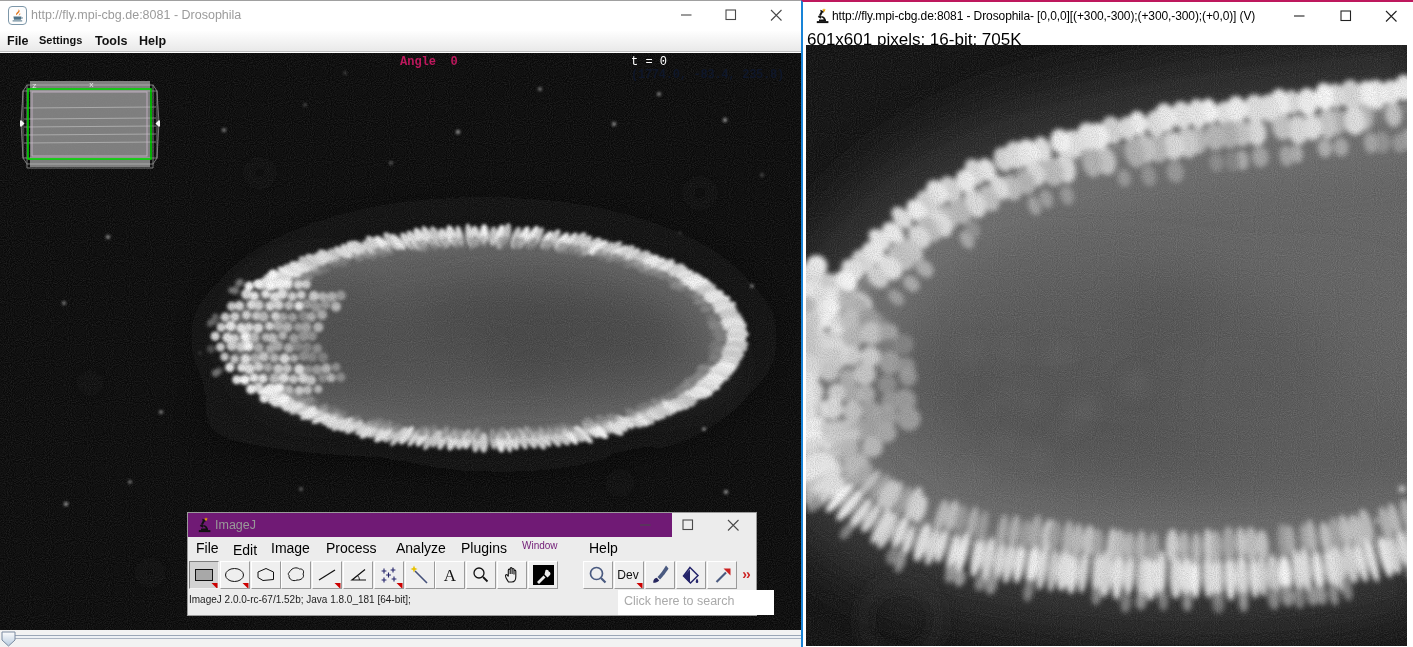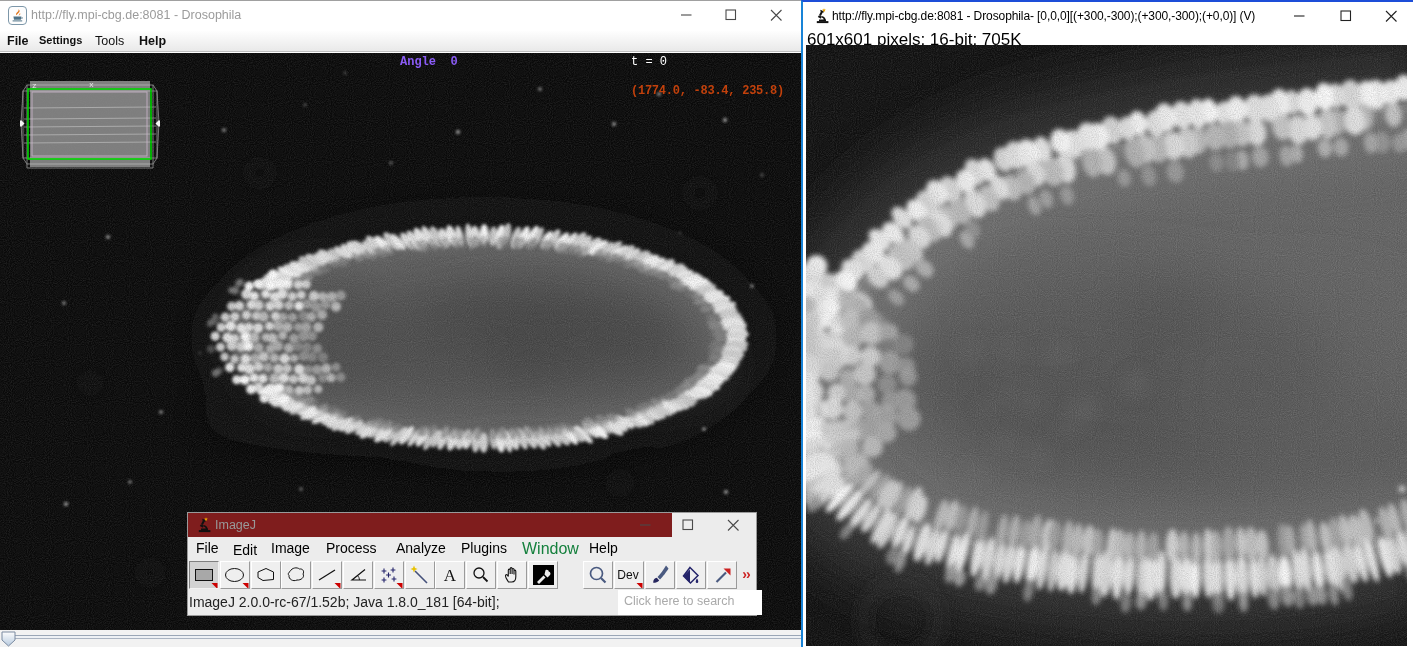--- a/index.html
+++ b/index.html
@@ -17,21 +17,21 @@
 </svg>
   <div class="abs" style="left:31px;top:8px;font-size:12.5px;color:#9b9b9b">http://fly.mpi-cbg.de:8081 - Drosophila</div>
   <svg width="801" height="34" viewBox="0 0 801 34" style="position:absolute;left:0;top:0">
 <line x1="681" y1="15" x2="691.5" y2="15" stroke="#4a4a4a" stroke-width="1.1"></line>
 <rect x="726" y="10" width="9.5" height="9.5" fill="none" stroke="#4a4a4a" stroke-width="1.1"></rect>
 <path d="M771 10 l10.5 10.5 M781.5 10 l-10.5 10.5" stroke="#4a4a4a" stroke-width="1.1" fill="none"></path>
 </svg>
   <div class="abs" style="left:0;top:31px;width:801px;height:21px;background:linear-gradient(#fefefe,#e9e9e9);border-bottom:1px solid #bfbfbf">
     <div class="abs" style="left:7px;top:3px;font-size:12.5px;font-weight:bold;color:#111">File</div>
     <div class="abs" style="left:39px;top:3px;font-size:11px;font-weight:bold;color:#111">Settings</div>
-    <div class="abs" style="left:95px;top:3px;font-size:12.5px;font-weight:normal;color:#111">Tools</div>
+    <div class="abs" style="left:95px;top:3px;font-size:12.5px;font-weight:bold;color:#111">Tools</div>
     <div class="abs" style="left:139px;top:3px;font-size:12.5px;font-weight:bold;color:#111">Help</div>
   </div>
   <svg width="801" height="577" viewBox="0 0 801 577" style="position:absolute;left:0;top:53px;display:block">
       <defs>
         <filter id="b2" x="-60%" y="-60%" width="220%" height="220%">
           <feGaussianBlur stdDeviation="1.4"></feGaussianBlur>
         </filter>
         <filter id="b4" x="-60%" y="-60%" width="220%" height="220%">
           <feGaussianBlur stdDeviation="4"></feGaussianBlur>
         </filter>
@@ -543,23 +543,23 @@
         <circle cx="235.0" cy="237.8" r="3.3" fill="rgb(119,119,119)" opacity="0.70"></circle>
         <circle cx="231.5" cy="237.2" r="3.2" fill="rgb(146,146,146)" opacity="0.70"></circle>
         <circle cx="215.6" cy="320.1" r="3.9" fill="rgb(146,146,146)" opacity="0.70"></circle>
         <circle cx="240.1" cy="229.3" r="3.8" fill="rgb(139,139,139)" opacity="0.70"></circle>
         <circle cx="235.4" cy="237.5" r="4.0" fill="rgb(124,124,124)" opacity="0.70"></circle>
         <circle cx="211.6" cy="268.9" r="3.7" fill="rgb(116,116,116)" opacity="0.70"></circle>
       </g>
       <rect width="801" height="577" filter="url(#gw1)" opacity="0.10"></rect>
       <rect width="801" height="577" filter="url(#gd1)" opacity="0.12"></rect>
     </svg>
-  <div class="abs" style="left:400px;top:55px;font-family:'Liberation Mono',monospace;font-size:12px;font-weight:bold;color:#8b5cf6">Angle&nbsp;&nbsp;0</div>
+  <div class="abs" style="left:400px;top:55px;font-family:'Liberation Mono',monospace;font-size:12px;font-weight:bold;color:#be185d">Angle&nbsp;&nbsp;0</div>
   <div class="abs" style="left:631px;top:55px;font-family:'Liberation Mono',monospace;font-size:12px;font-weight:normal;color:#fff">t = 0</div>
-  <div class="abs" style="left:631px;top:84px;font-family:'Liberation Mono',monospace;font-size:12px;font-weight:bold;letter-spacing:-0.25px;color:#c2410c">(1774.0, -83.4, 235.8)</div>
+  <div class="abs" style="left:631px;top:68px;font-family:'Liberation Mono',monospace;font-size:12px;font-weight:bold;letter-spacing:-0.25px;color:#0f172a">(1774.0, -83.4, 235.8)</div>
 
   <svg class="abs" style="left:20px;top:78px" width="140" height="94" viewBox="0 0 140 94">
     <rect x="10" y="3" width="120" height="86" fill="#8e8e8e" opacity="0.88"></rect>
     <g stroke="#cfcfcf" stroke-width="0.9" fill="none" opacity="0.62">
       <rect x="7" y="7" width="126" height="79"></rect>
       <rect x="3" y="13" width="134" height="67"></rect>
       <path d="M7 7 L3 13 M133 7 L137 13 M7 86 L3 80 M133 86 L137 80"></path>
       <line x1="4" y1="30" x2="136" y2="29"></line>
       <line x1="4" y1="41" x2="136" y2="40"></line>
       <line x1="4" y1="49" x2="136" y2="48"></line>
@@ -587,21 +587,21 @@
         <stop offset="0" stop-color="#fdfdfd"></stop>
             <stop offset="1" stop-color="#b8cbe0"></stop>
       </linearGradient>
         </defs>
       <path d="M1 1 L14 1 L14 9 L7.5 15 L1 9 Z" fill="url(#thumbg)" stroke="#7a8aa0" stroke-width="1"></path>
     </svg>
   </div>
 </div>
 
 <div class="abs" style="left:187px;top:512px;width:570px;height:104px;background:#ececec;border:1px solid #9a9a9a">
-  <div class="abs" style="left:0;top:0;width:484px;height:24px;background:#7f1d1d">
+  <div class="abs" style="left:0;top:0;width:484px;height:24px;background:#701a75">
     <svg width="15" height="17" viewBox="0 0 15 17" style="position:absolute;left:9px;top:4px">
 <path d="M5.6 1.8 l3.4 1.8 l-0.7 1.2 l-0.6-0.3 l-1.8 3.4 l-1.8-1.0 l1.8-3.3 l-0.7-0.4 Z" fill="#111"></path>
 <path d="M4.0 7.2 l2.4 1.3 l-0.4 2.2 l-3.2-1.7 Z" fill="#111"></path>
 <path d="M6.6 7.9 c2.6 0.4 4.2 2.0 4.0 4.2 l-1.9-0.1 c0.1-1.3-0.8-2.3-2.6-2.7 Z" fill="#111"></path>
 <rect x="1.8" y="13.1" width="11.6" height="2.0" fill="#111"></rect>
 <rect x="4.0" y="11.5" width="7.0" height="1.8" fill="#111"></rect>
 <path d="M9.0 0.2 l0.5 1.2 l1.3 0.2 l-0.9 0.9 l0.2 1.3 l-1.1-0.6 l-1.1 0.6 l0.2-1.3 l-0.9-0.9 l1.3-0.2 Z" fill="#e8a200"></path>
 </svg>
     <div class="abs" style="left:27px;top:5px;font-size:12.5px;color:#999">ImageJ</div>
     <svg width="568" height="34" viewBox="0 0 568 34" style="position:absolute;left:0;top:0">
@@ -610,21 +610,21 @@
 <path d="M540 7 l10.5 10.5 M550.5 7 l-10.5 10.5" stroke="#4a4a4a" stroke-width="1.1" fill="none"></path>
 </svg>
   </div>
   <div class="abs" style="left:0;top:24px;width:568px;height:23px;background:#ececec">
       <div class="abs" style="left:8px;top:3px;font-size:14px;color:#000">File</div>
       <div class="abs" style="left:45px;top:5px;font-size:14px;color:#000">Edit</div>
       <div class="abs" style="left:83px;top:3px;font-size:14px;color:#000">Image</div>
       <div class="abs" style="left:138px;top:3px;font-size:14px;color:#000">Process</div>
       <div class="abs" style="left:208px;top:3px;font-size:14px;color:#000">Analyze</div>
       <div class="abs" style="left:273px;top:3px;font-size:14px;color:#000">Plugins</div>
-      <div class="abs" style="left:334px;top:3px;font-size:16px;color:#15803d">Window</div>
+      <div class="abs" style="left:334px;top:3px;font-size:10px;color:#701a75">Window</div>
       <div class="abs" style="left:401px;top:3px;font-size:14px;color:#000">Help</div>
     </div>
   <div class="abs" style="left:0;top:47px;width:568px;height:30px;background:#ececec">
       <div style="position:absolute;left:1.0px;top:1px;width:30px;height:28px;background:#d2d2d2;border:1px solid;border-color:#808080 #f2f2f2 #f2f2f2 #808080;"><svg width="29" height="26" viewBox="0 0 29 26">
           <rect x="5.5" y="7.5" width="17" height="11" fill="#a8a8a8" stroke="#111" stroke-width="1"></rect>
           <path d="M21.5 21 l6 0 l0 6 Z" fill="#cc0000"></path>
         </svg></div>
       <div style="position:absolute;left:31.8px;top:1px;width:30px;height:28px;background:#efefef;border:1px solid;border-color:#ffffff #9a9a9a #9a9a9a #ffffff;"><svg width="29" height="26" viewBox="0 0 29 26">
           <ellipse cx="13.5" cy="13" rx="9" ry="6.5" fill="none" stroke="#111" stroke-width="1"></ellipse>
           <path d="M21.5 21 l6 0 l0 6 Z" fill="#cc0000"></path>
@@ -687,28 +687,28 @@
           <path d="M6.5 14 L13 7.5 L13 21 Z" fill="#24246a"></path>
           <path d="M20 16.5 c1.7 2.3 1.7 4.5 0 4.5 c-1.7 0-1.7-2.2 0-4.5" fill="#24246a"></path>
         </svg></div>
       <div style="position:absolute;left:518.6px;top:1px;width:30px;height:28px;background:#efefef;border:1px solid;border-color:#ffffff #9a9a9a #9a9a9a #ffffff;"><svg width="29" height="26" viewBox="0 0 29 26">
           <line x1="8.5" y1="20" x2="18" y2="10.5" stroke="#4a5a80" stroke-width="2.2"></line>
           <path d="M15.5 6.5 l7 0 l0 7 Z" fill="#cc2222"></path>
         </svg></div>
       <div style="position:absolute;left:549.4px;top:1px;width:17px;height:28px;color:#cc2222;font-size:14px;font-weight:bold;text-align:center;line-height:27px;letter-spacing:-1px">››</div>
     </div>
   <div class="abs" style="left:0;top:77px;width:568px;height:25px;background:#ececec">
-    <div class="abs" style="left:1px;top:4px;font-size:14px;color:#222">ImageJ 2.0.0-rc-67/1.52b; Java 1.8.0_181 [64-bit];</div>
-    <div class="abs" style="left:430px;top:0;width:144px;height:25px;background:#fff">
+    <div class="abs" style="left:1px;top:4px;font-size:10px;color:#222">ImageJ 2.0.0-rc-67/1.52b; Java 1.8.0_181 [64-bit];</div>
+    <div class="abs" style="left:430px;top:0;width:156px;height:25px;background:#fff">
       <div class="abs" style="left:6px;top:4px;font-size:12.5px;color:#aaa">Click here to search</div>
     </div>
   </div>
 </div>
 
-<div class="abs" style="left:801px;top:0;width:612px;height:647px;background:#fff;border-left:2px solid #1883d7;border-top:2px solid #1d4ed8">
+<div class="abs" style="left:801px;top:0;width:612px;height:647px;background:#fff;border-left:2px solid #1883d7;border-top:2px solid #be185d">
   <svg width="15" height="17" viewBox="0 0 15 17" style="position:absolute;left:12px;top:6px">
 <path d="M5.6 1.8 l3.4 1.8 l-0.7 1.2 l-0.6-0.3 l-1.8 3.4 l-1.8-1.0 l1.8-3.3 l-0.7-0.4 Z" fill="#111"></path>
 <path d="M4.0 7.2 l2.4 1.3 l-0.4 2.2 l-3.2-1.7 Z" fill="#111"></path>
 <path d="M6.6 7.9 c2.6 0.4 4.2 2.0 4.0 4.2 l-1.9-0.1 c0.1-1.3-0.8-2.3-2.6-2.7 Z" fill="#111"></path>
 <rect x="1.8" y="13.1" width="11.6" height="2.0" fill="#111"></rect>
 <rect x="4.0" y="11.5" width="7.0" height="1.8" fill="#111"></rect>
 <path d="M9.0 0.2 l0.5 1.2 l1.3 0.2 l-0.9 0.9 l0.2 1.3 l-1.1-0.6 l-1.1 0.6 l0.2-1.3 l-0.9-0.9 l1.3-0.2 Z" fill="#e8a200"></path>
 </svg>
   <div class="abs" style="left:29px;top:7px;font-size:12px;letter-spacing:-0.1px;color:#000">http://fly.mpi-cbg.de:8081 - Drosophila- [0,0,0][(+300,-300);(+300,-300);(+0,0)] (V)</div>
   <svg width="610" height="34" viewBox="0 0 610 34" style="position:absolute;left:0;top:0">

